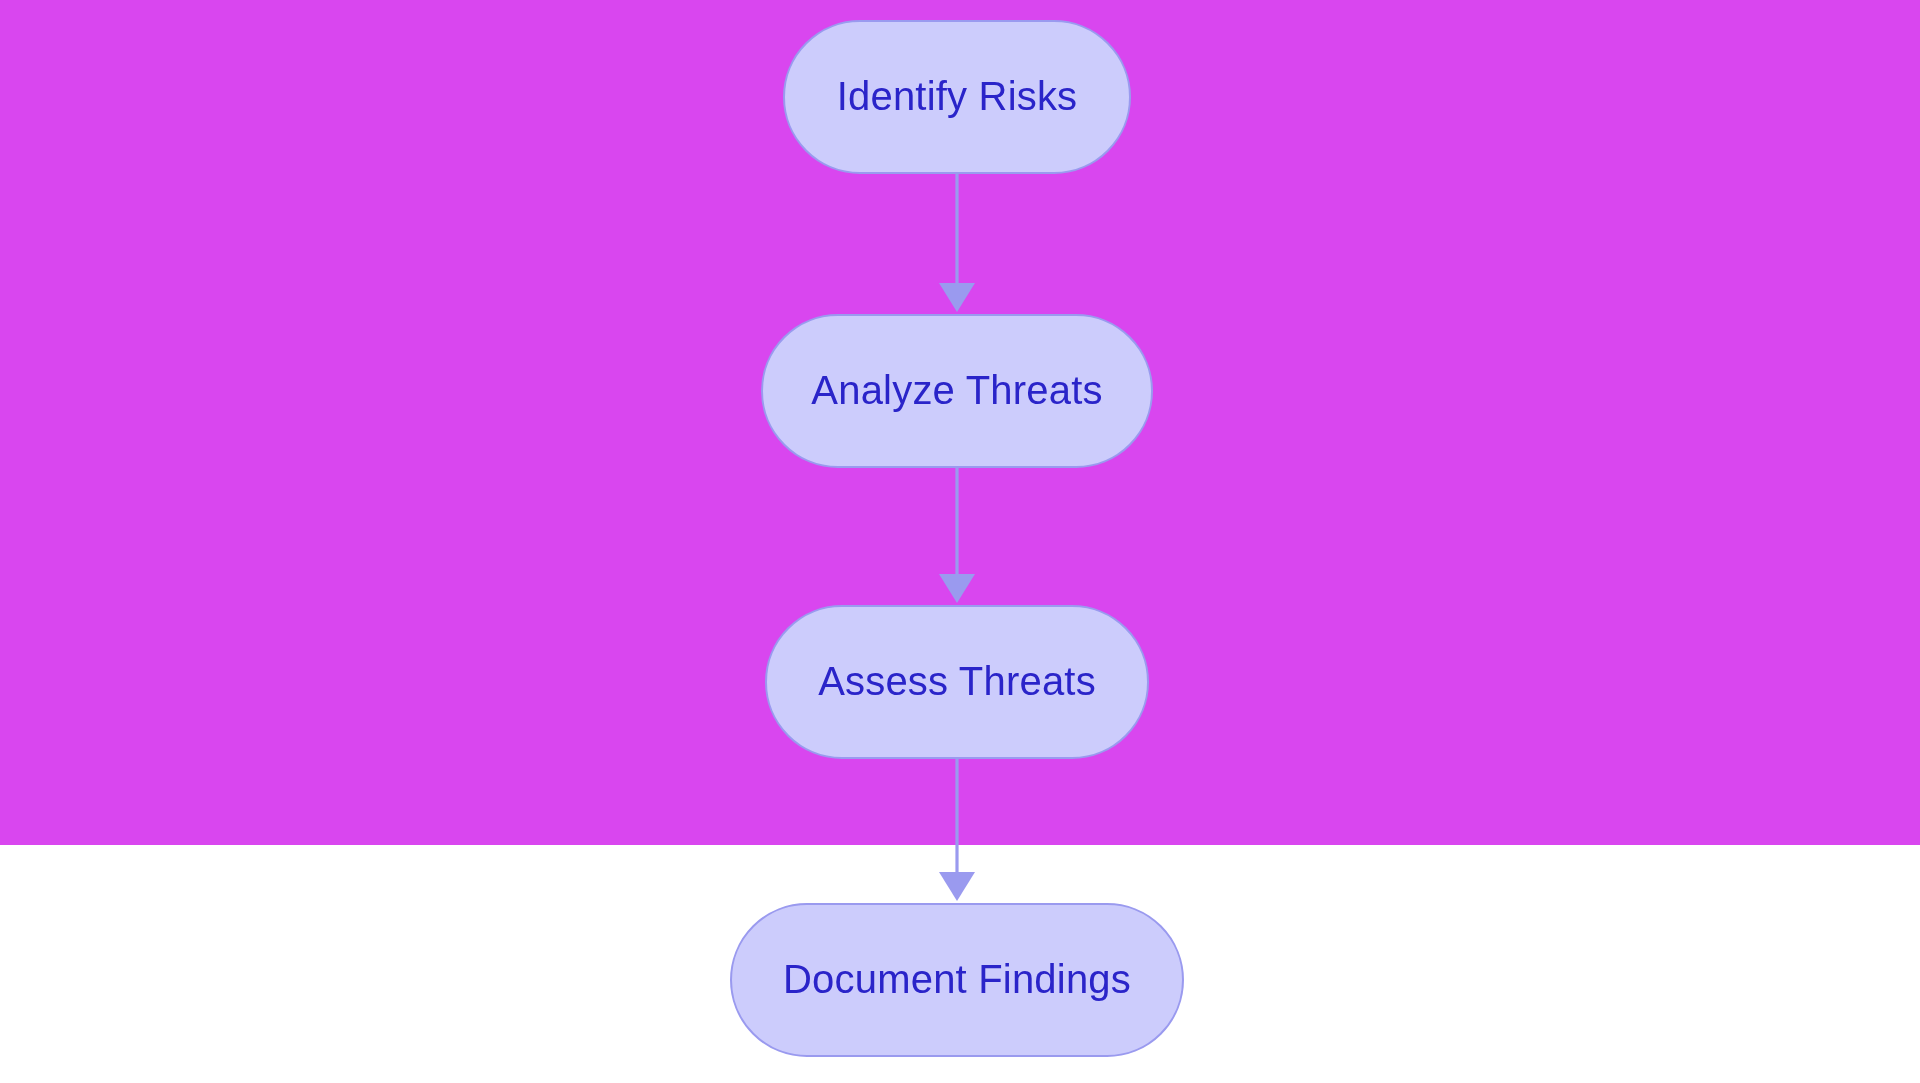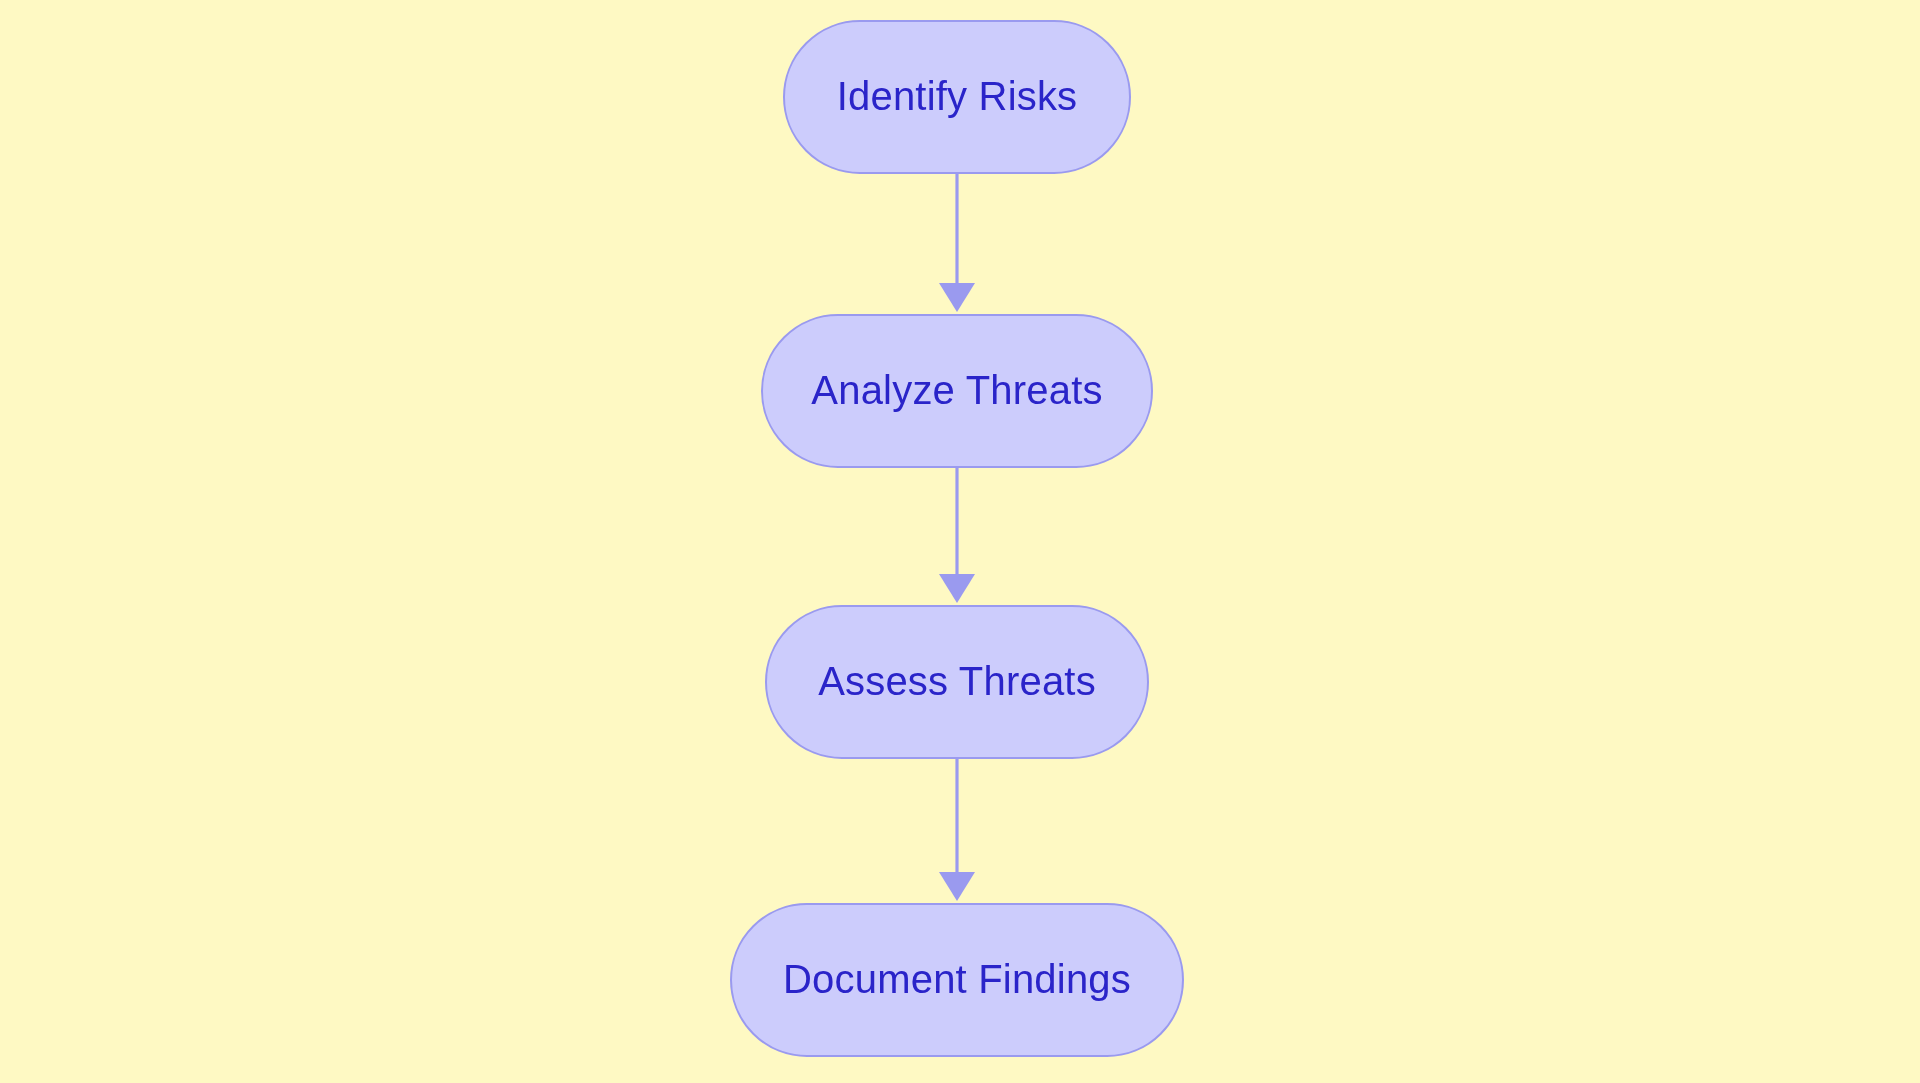--- a/index.html
+++ b/index.html
@@ -10,22 +10,22 @@
   }
   body {
     width: 1920px;
     height: 1083px;
     font-family: "Liberation Sans", sans-serif;
     overflow: hidden;
   }
   #flowchart-canvas {
     position: relative;
     width: 1920px;
-    height: 1083px;
-    background: #fef9c3;
+    height: 845px;
+    background: #d946ef;
   }
   .flow-svg {
     position: absolute;
     top: 0;
     left: 0;
     width: 1920px;
     height: 1083px;
   }
   .node-shape {
     fill: #ccccfc;

